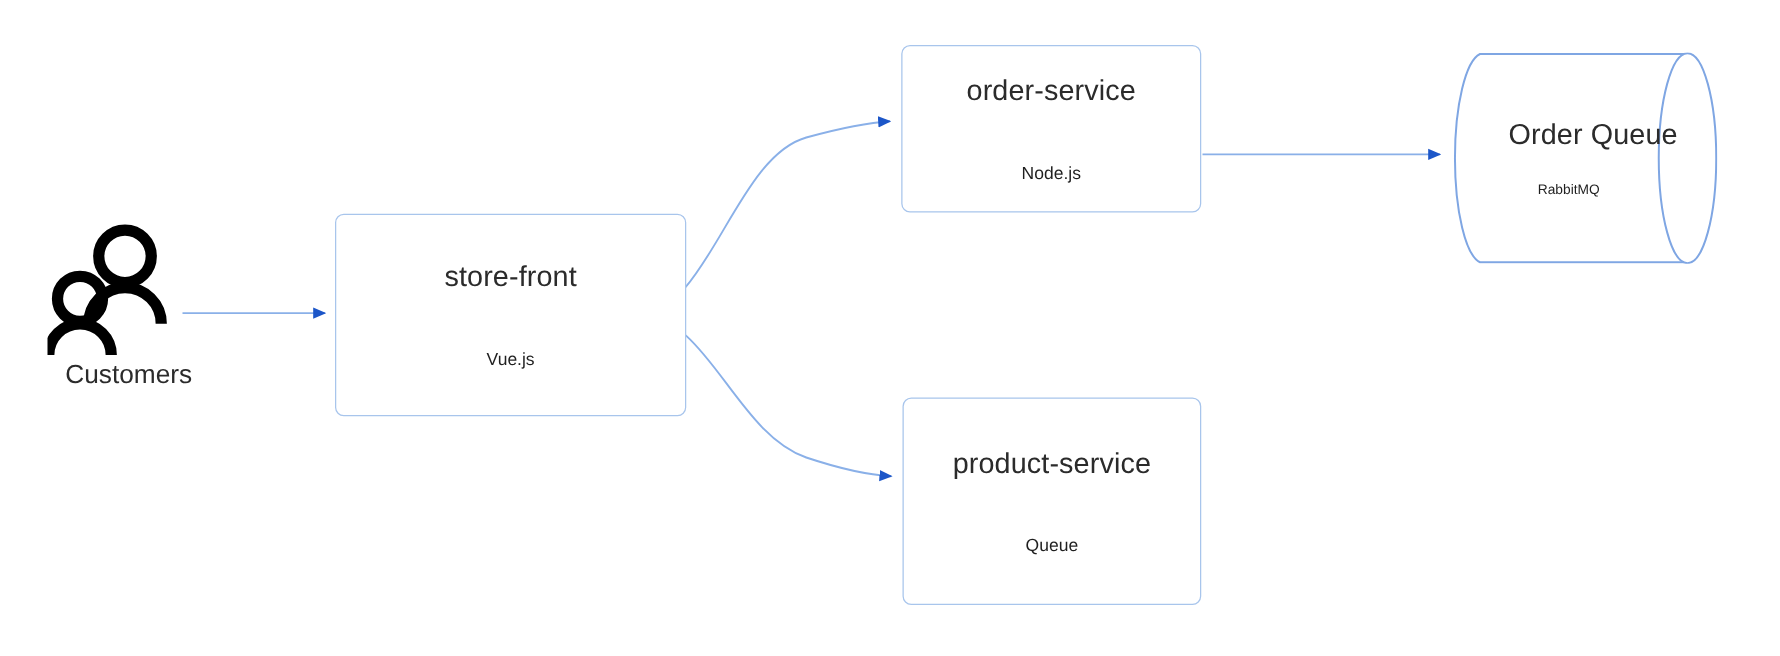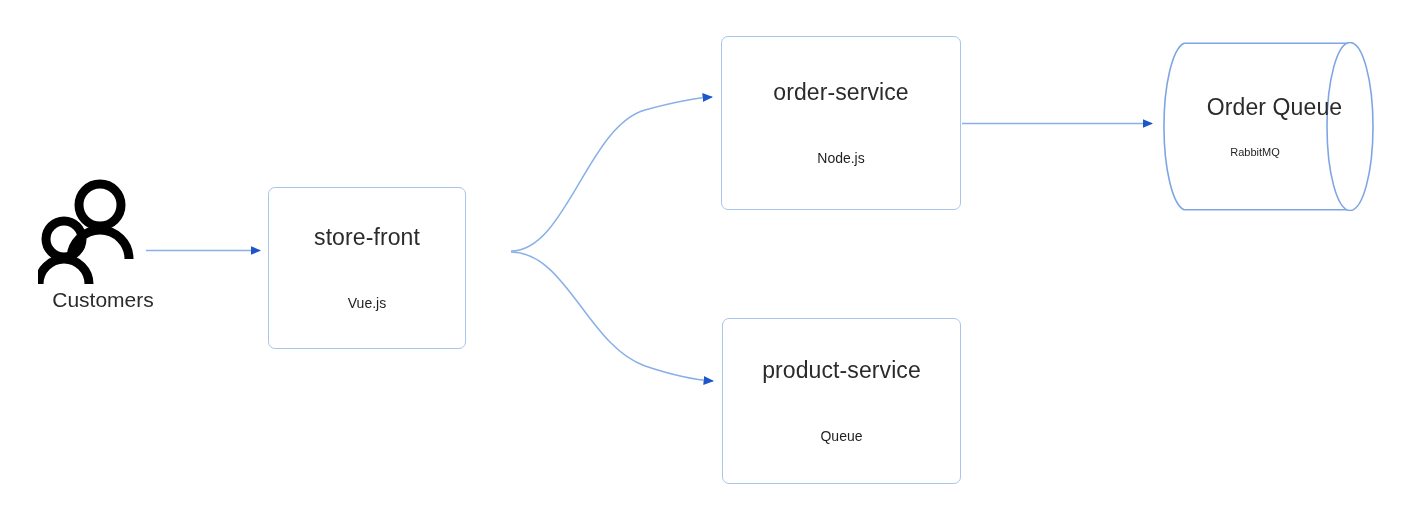--- a/index.html
+++ b/index.html
@@ -46,27 +46,27 @@
   }
   .node-sub {
     color: #1f1f1f;
     font-size: 14px;
     font-weight: 400;
     margin-top: 45px;
     white-space: nowrap;
   }
   
   #node-store-front {
-    left: 268px; top: 187px;
-    width: 198px; height: 162px;
+    left: 268px; top: 171px;
+    width: 281px; height: 162px;
   }
   
   #node-order-service {
     left: 721px; top: 36px;
-    width: 240px; height: 174px;
+    width: 240px; height: 134px;
   }
   
   #node-product-service {
     left: 722px; top: 318px;
     width: 239px; height: 166px;
   }
   
   #node-order-queue {
     position: absolute;
     left: 1160px; top: 42px;

